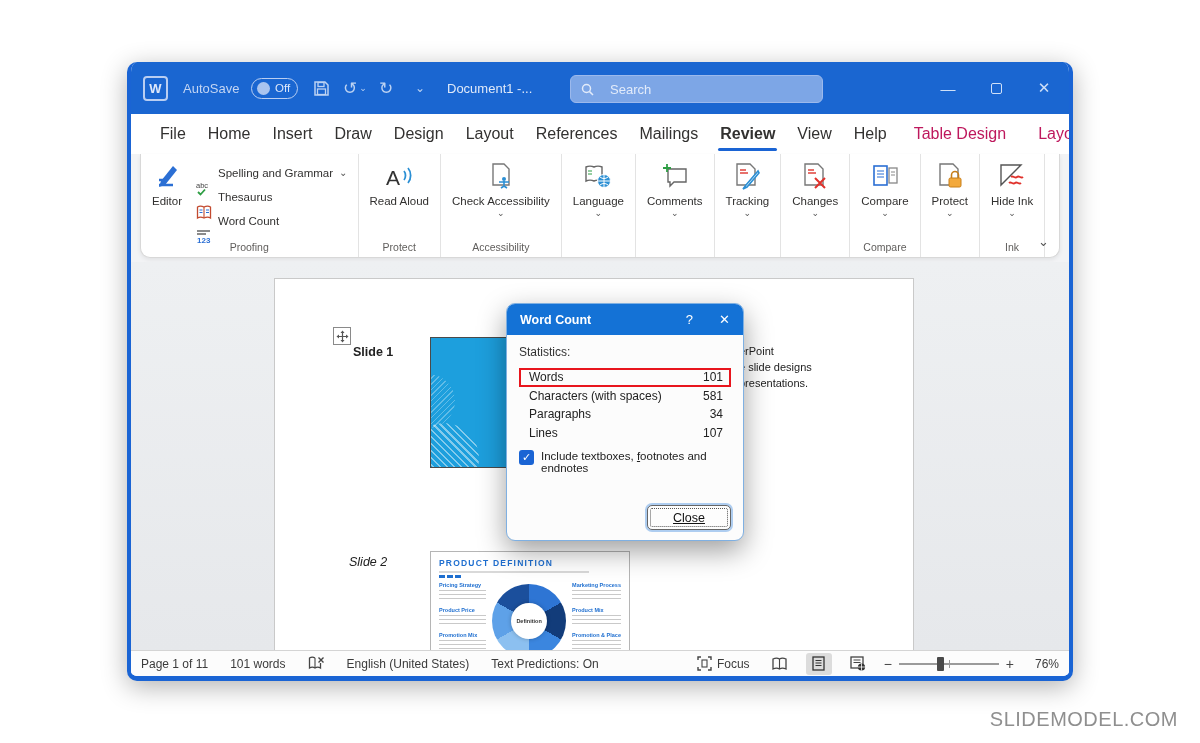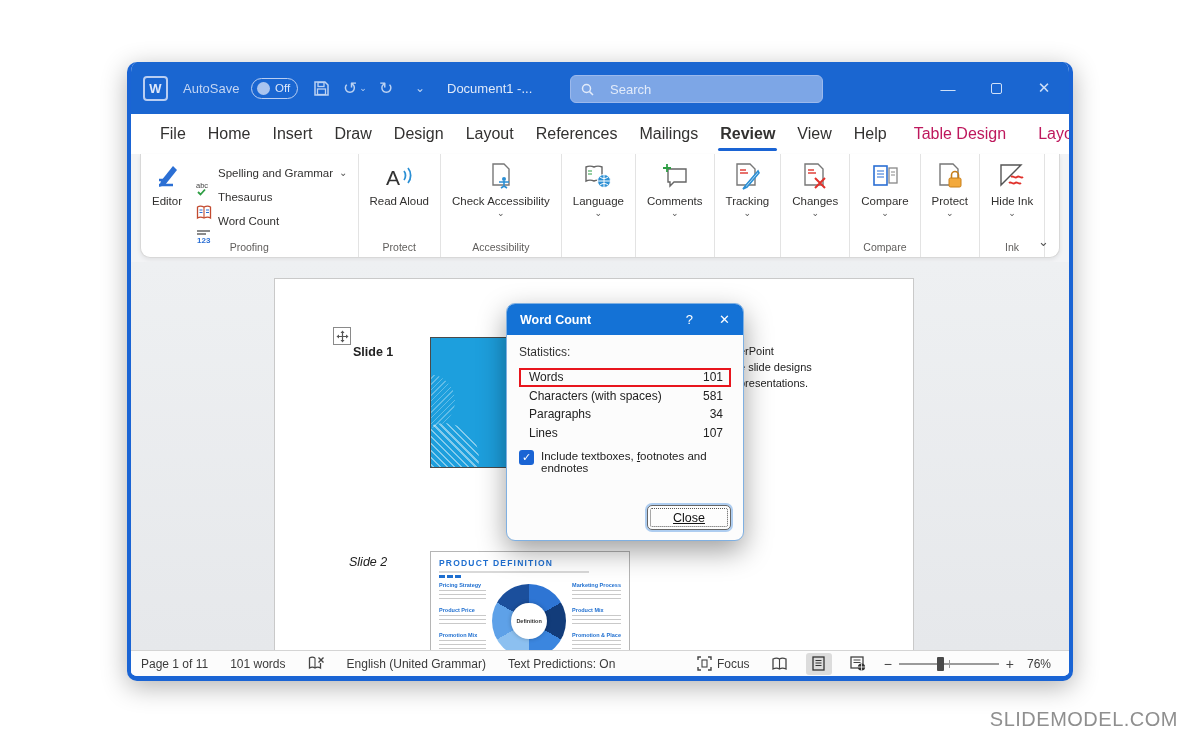--- a/index.html
+++ b/index.html
@@ -111,21 +111,21 @@
   .statusbar{ position:absolute; left:-4px; top:588px; width:946px; height:26px; background:#fcfcfc; border-top:1px solid #d4d4d4; display:flex; align-items:center; font-size:12px; color:#3b3b3b; padding:0 14px; }
   .sb-item{ margin-right:22px; display:flex; align-items:center; gap:5px; white-space:nowrap; }
   .sb-right{ margin-left:auto; display:flex; align-items:center; gap:13px; }
   .viewbtn{ width:26px; height:22px; display:flex; align-items:center; justify-content:center; border-radius:3px; }
   .viewbtn.selected{ background:#dcdcdc; }
   .zoomctl{ display:flex; align-items:center; gap:7px; }
   .z-track{ width:100px; height:2px; background:#9a9a9a; position:relative; }
   .z-tick{ position:absolute; left:50%; top:-3px; width:1px; height:8px; background:#9a9a9a; }
   .z-thumb{ position:absolute; left:38px; top:-6px; width:7px; height:14px; background:#4a4a4a; border-radius:1px; }
   .z-minus,.z-plus{ font-size:14px; color:#444; }
-  .zoom-pct{ width:32px; }
+  .zoom-pct{ width:32px; text-align:right; }
 
   .watermark{ position:absolute; right:22px; bottom:12px; font-size:20px; color:#8f8f8f; letter-spacing:.5px; }
 </style>
 </head>
 <body>
 
 <div class="window">
 
   <div class="titlebar">
     <div class="tb-item word-logo">
@@ -510,21 +510,21 @@
   <div class="statusbar">
     <div class="sb-item">Page 1 of 11</div>
     <div class="sb-item">101 words</div>
     <div class="sb-item">
       <svg width="17" height="15" viewBox="0 0 17 15">
           <path d="M7 2C5.5 1 3 1 1.5 2v10C3 11 5.5 11 7 12c1.5-1 4-1 5.5 0V7" fill="none" stroke="#444" stroke-width="1.3"></path>
           <path d="M7 2v10" stroke="#444" stroke-width="1.1"></path>
           <path d="M10.5 1.5l5 5M15.5 1.5l-5 5" stroke="#444" stroke-width="1.4"></path>
         </svg>
     </div>
-    <div class="sb-item">English (United Grammar)</div>
+    <div class="sb-item">English (United States)</div>
     <div class="sb-item">Text Predictions: On</div>
     <div class="sb-right">
       <div class="sb-item" style="margin-right:4px;">
         <svg width="15" height="15" viewBox="0 0 15 15">
             <path d="M1 4V1h3M11 1h3v3M14 11v3h-3M4 14H1v-3" fill="none" stroke="#444" stroke-width="1.4"></path>
             <rect x="5" y="4" width="5" height="7" fill="none" stroke="#444" stroke-width="1.1"></rect>
           </svg>
         <span>Focus</span>
       </div>
       <div class="viewbtn">

